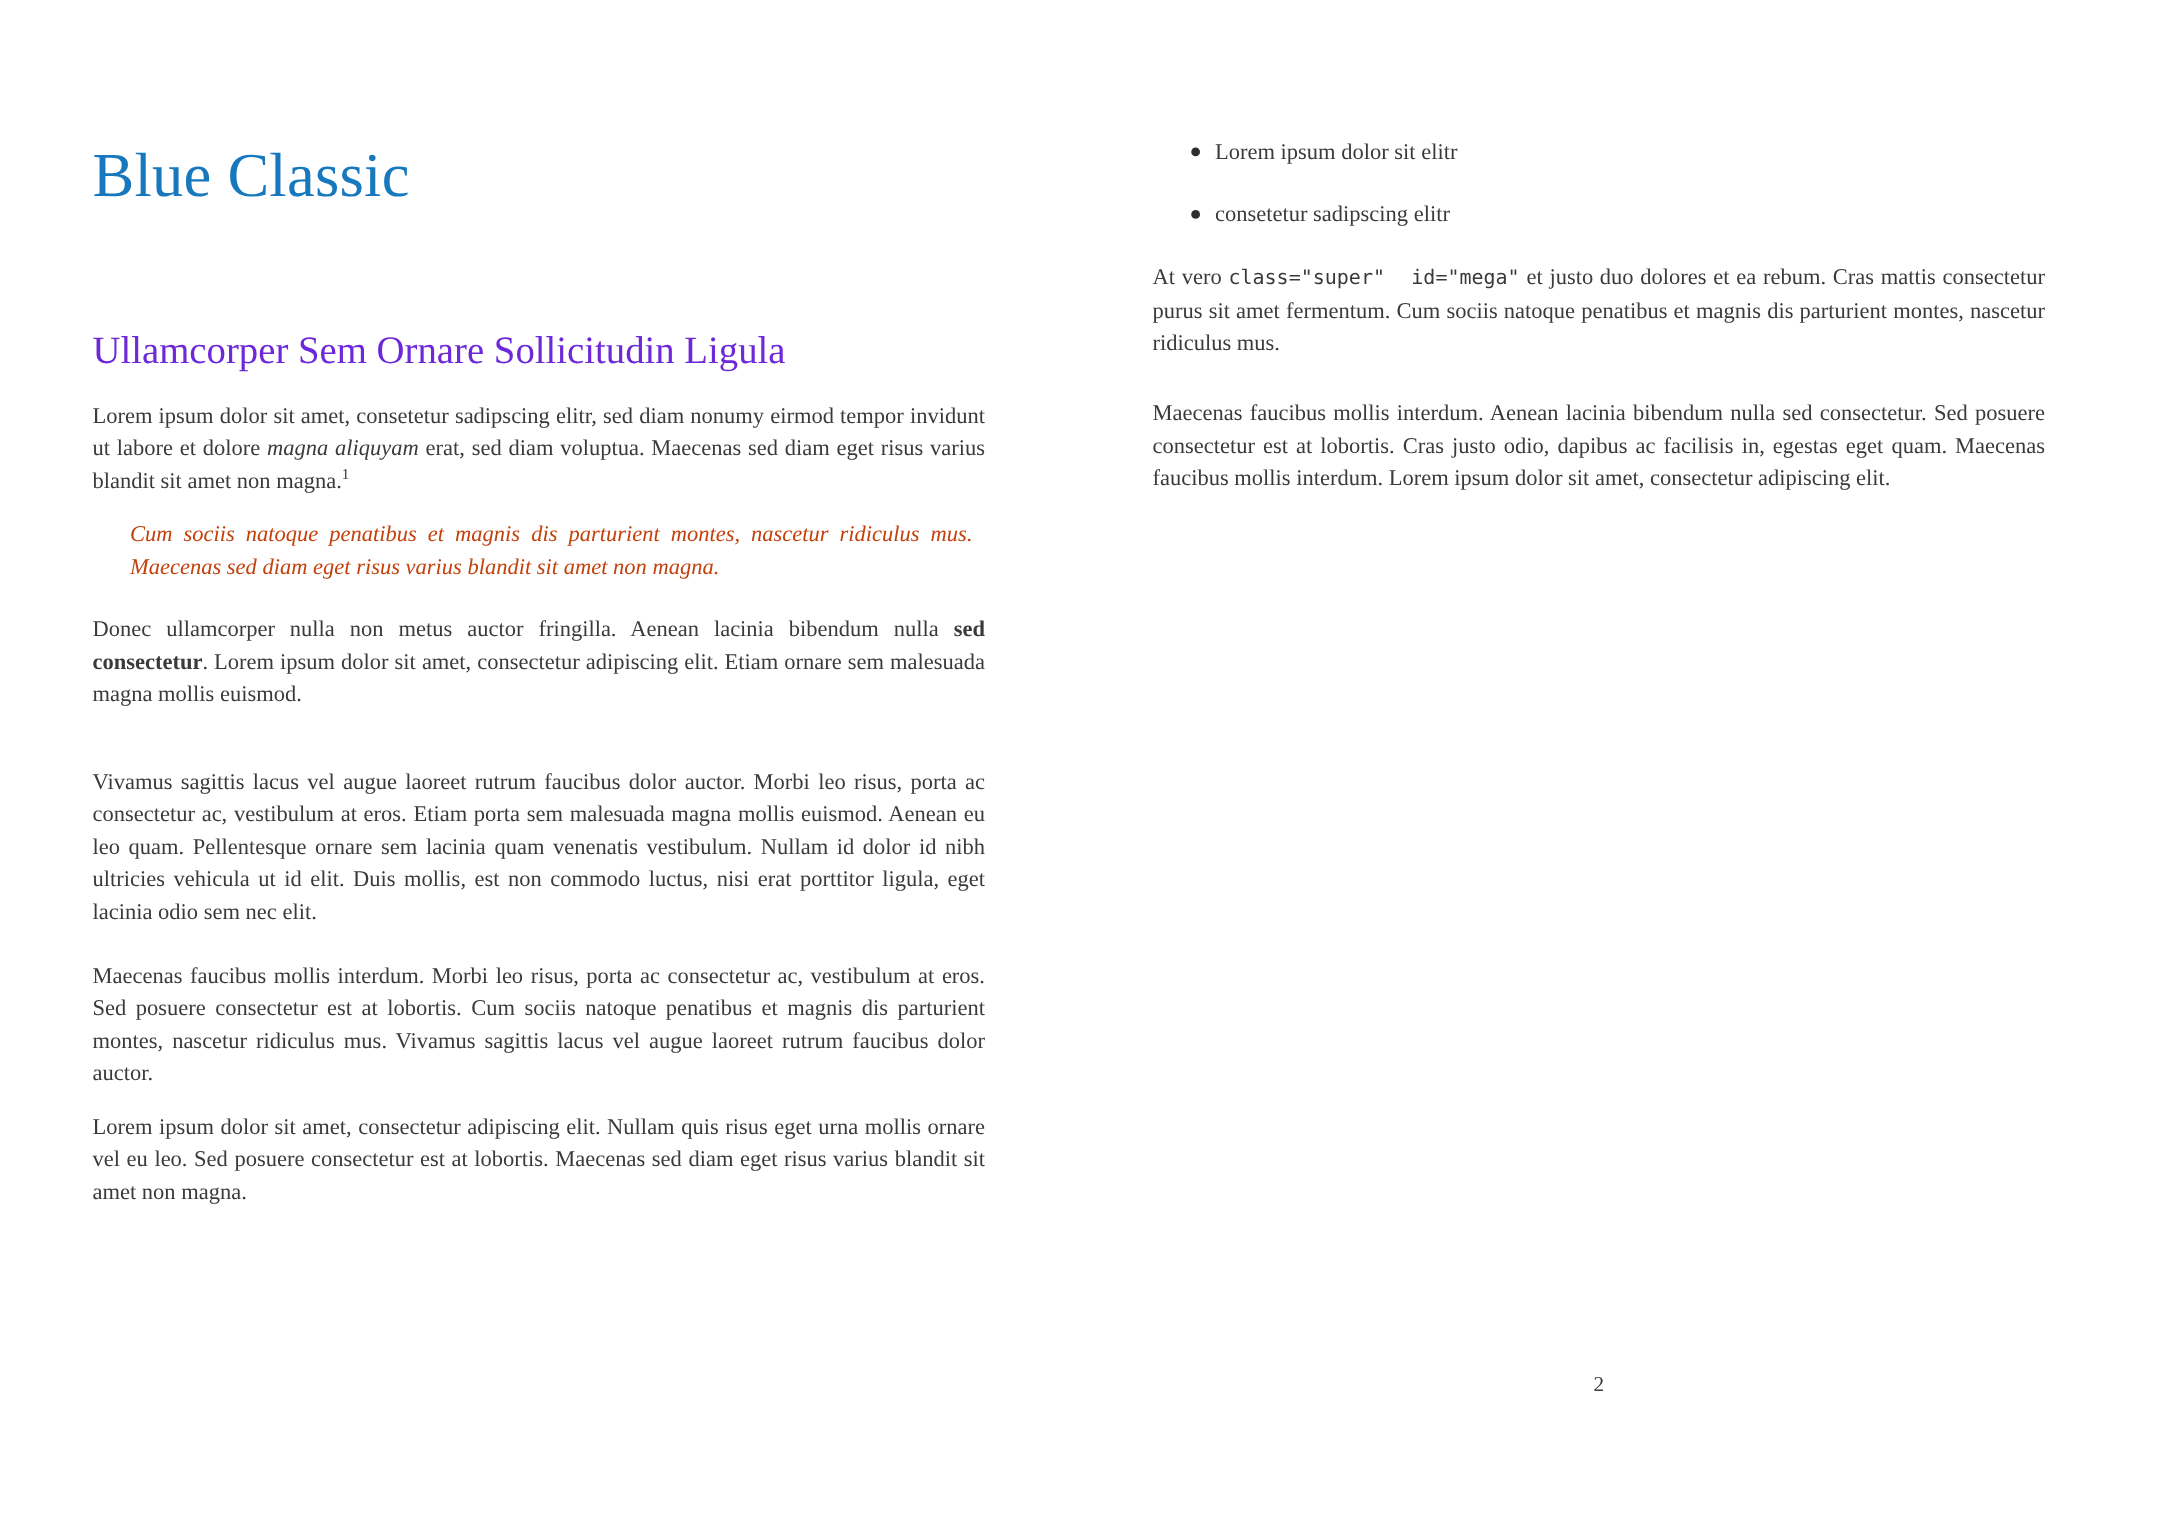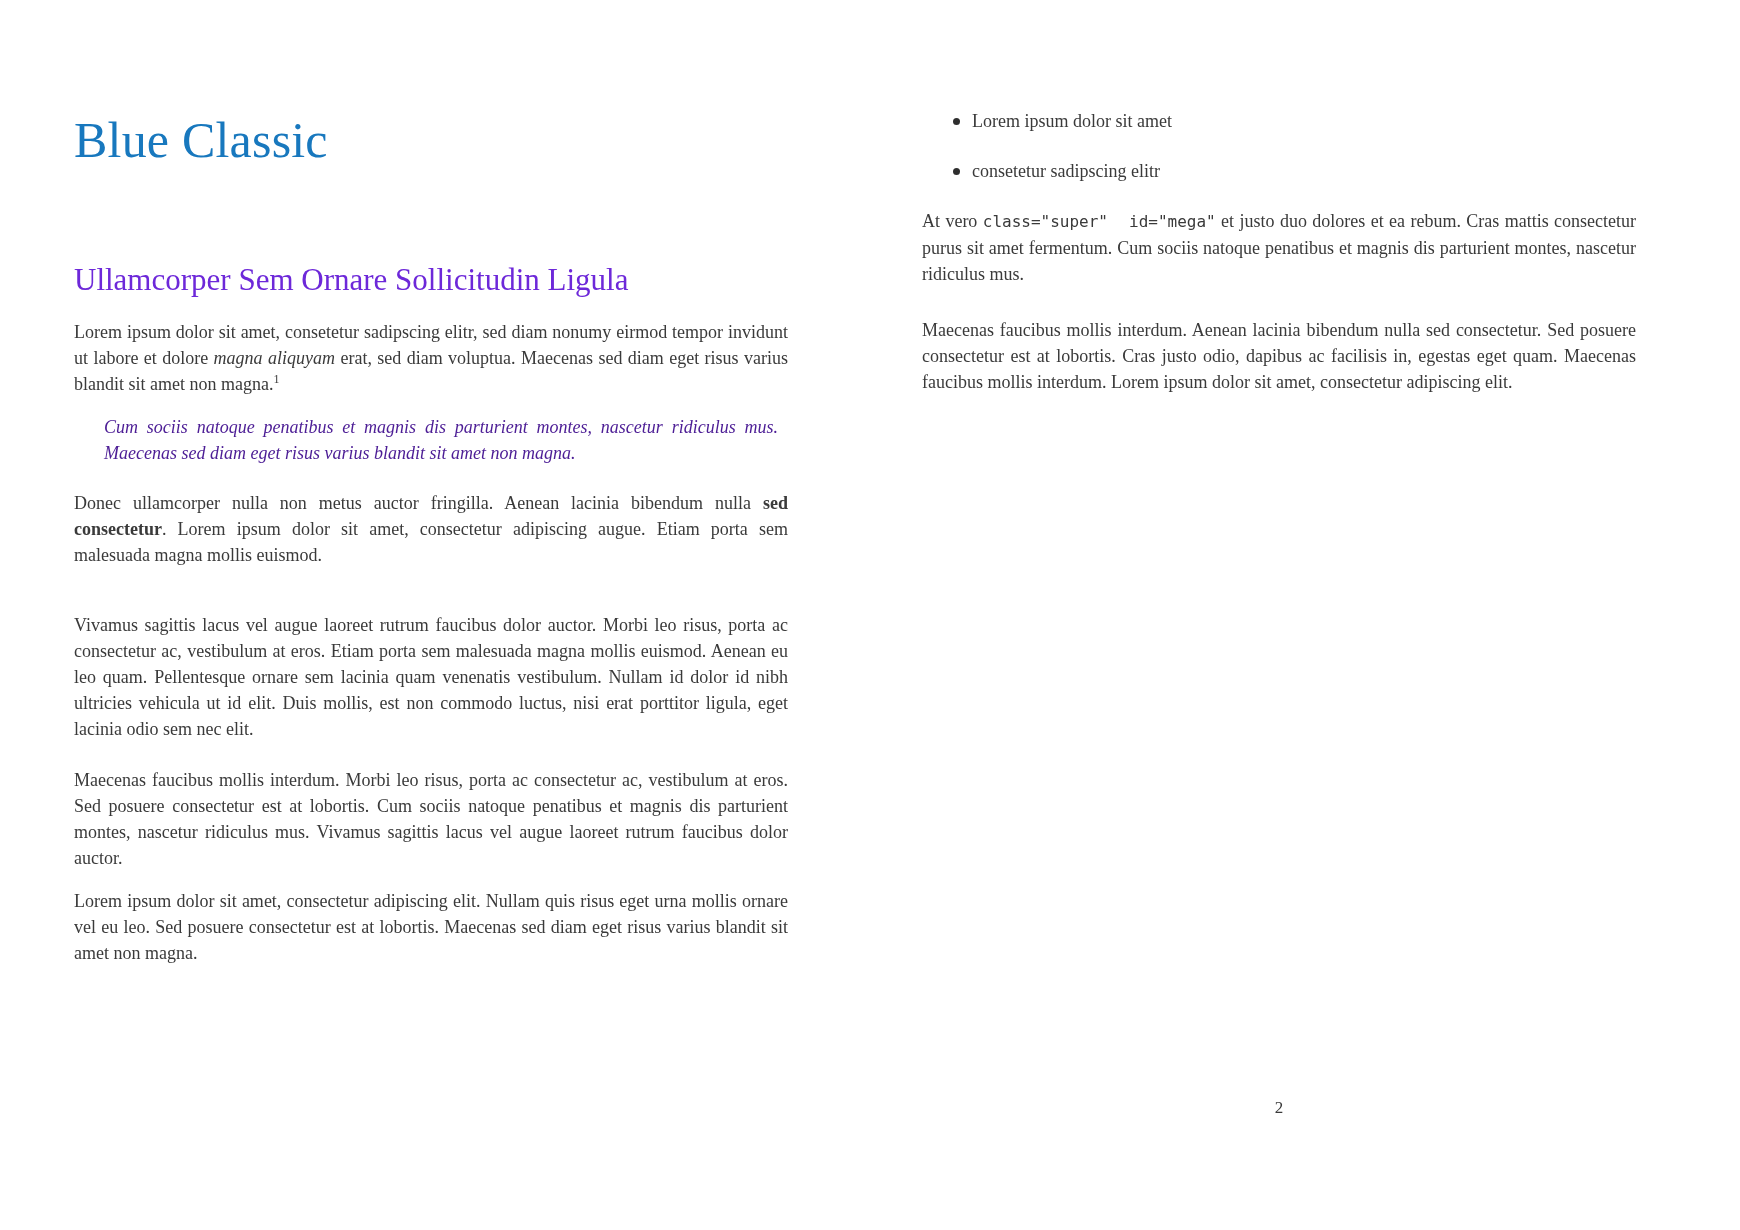--- a/index.html
+++ b/index.html
@@ -41,21 +41,21 @@
   .page-left  p.par-2 { margin-top: 24px; }
   .page-left  p.par-3 { margin-top: 44px; }
   .page-left  p.par-4 { margin-top: 25px; }
   .page-left  p.par-5 { margin-top: 17px; }
 
   blockquote.doc-quote {
     margin: 17px 10px 0 30px;
     font-size: 18px;
     line-height: 26px;
     font-style: italic;
-    color: #4c1d95;
+    color: #c2410c;
     text-align: justify;
     hyphens: auto;
     -webkit-hyphens: auto;
   }
   .em-span   { font-style: italic; }
   .bold-span { font-weight: bold; }
   sup.fn-ref {
     font-size: 12px;
     line-height: 0;
     vertical-align: super;
@@ -125,37 +125,37 @@
 <div class="page page-left">
 
   <h1 class="doc-title">Blue Classic</h1>
 
   <h2 class="doc-heading">Ullamcorper Sem Ornare Sollicitudin Ligula</h2>
 
   <p class="body-par par-1"><span>Lorem ipsum dolor sit amet, consetetur sadipscing elitr, sed diam nonumy eirmod tempor invidunt ut labore et dolore </span><span class="em-span">magna aliquyam</span><span> erat, sed diam voluptua. Maecenas sed diam eget risus varius blandit sit amet non magna.</span><sup class="fn-ref">1</sup></p>
 
   <blockquote class="doc-quote">Cum sociis natoque penatibus et magnis dis parturient montes, nascetur ridiculus mus. Maecenas sed diam eget risus varius blandit sit amet non magna.</blockquote>
 
-  <p class="body-par par-2"><span>Donec ullamcorper nulla non metus auctor fringilla. Aenean lacinia bibendum nulla </span><span class="bold-span">sed consectetur</span><span>. Lorem ipsum dolor sit amet, consectetur adipiscing augue. Etiam porta sem malesuada magna mollis euismod.</span></p>
+  <p class="body-par par-2"><span>Donec ullamcorper nulla non metus auctor fringilla. Aenean lacinia bibendum nulla </span><span class="bold-span">sed consectetur</span><span>. Lorem ipsum dolor sit amet, consectetur adipiscing elit. Etiam ornare sem malesuada magna mollis euismod.</span></p>
 
   <p class="body-par par-3">Vivamus sagittis lacus vel augue laoreet rutrum faucibus dolor auctor. Morbi leo risus, porta ac consectetur ac, vestibulum at eros. Etiam porta sem malesuada magna mollis euismod. Aenean eu leo quam. Pellentesque ornare sem lacinia quam venenatis vestibulum. Nullam id dolor id nibh ultricies vehicula ut id elit. Duis mollis, est non commodo luctus, nisi erat porttitor ligula, eget lacinia odio sem nec elit.</p>
 
   <p class="body-par par-4">Maecenas faucibus mollis interdum. Morbi leo risus, porta ac consectetur ac, vestibulum at eros. Sed posuere consectetur est at lobortis. Cum sociis natoque penatibus et magnis dis parturient montes, nascetur ridiculus mus. Vivamus sagittis lacus vel augue laoreet rutrum faucibus dolor auctor.</p>
 
   <p class="body-par par-5">Lorem ipsum dolor sit amet, consectetur adipiscing elit. Nullam quis risus eget urna mollis ornare vel eu leo. Sed posuere consectetur est at lobortis. Maecenas sed diam eget risus varius blandit sit amet non magna.</p>
 
 
 </div>
 
 <div class="page page-right">
 
   <ul class="bullet-list">
     <li>
       <span class="bullet-dot"></span>
-      <span>Lorem ipsum dolor sit amet</span>
+      <span>Lorem ipsum dolor sit elitr</span>
     </li>
     <li>
       <span class="bullet-dot"></span>
       <span>consetetur sadipscing elitr</span>
     </li>
   </ul>
 
   <p class="body-par par-1"><span>At vero </span><span class="code">class="super"  id="mega"</span><span> et justo duo dolores et ea rebum. Cras mattis consectetur purus sit amet fermentum. Cum sociis natoque penatibus et magnis dis parturient montes, nascetur ridiculus mus.</span></p>
 
   <p class="body-par par-2">Maecenas faucibus mollis interdum. Aenean lacinia bibendum nulla sed consectetur. Sed posuere consectetur est at lobortis. Cras justo odio, dapibus ac facilisis in, egestas eget quam. Maecenas faucibus mollis interdum. Lorem ipsum dolor sit amet, consectetur adipiscing elit.</p>

